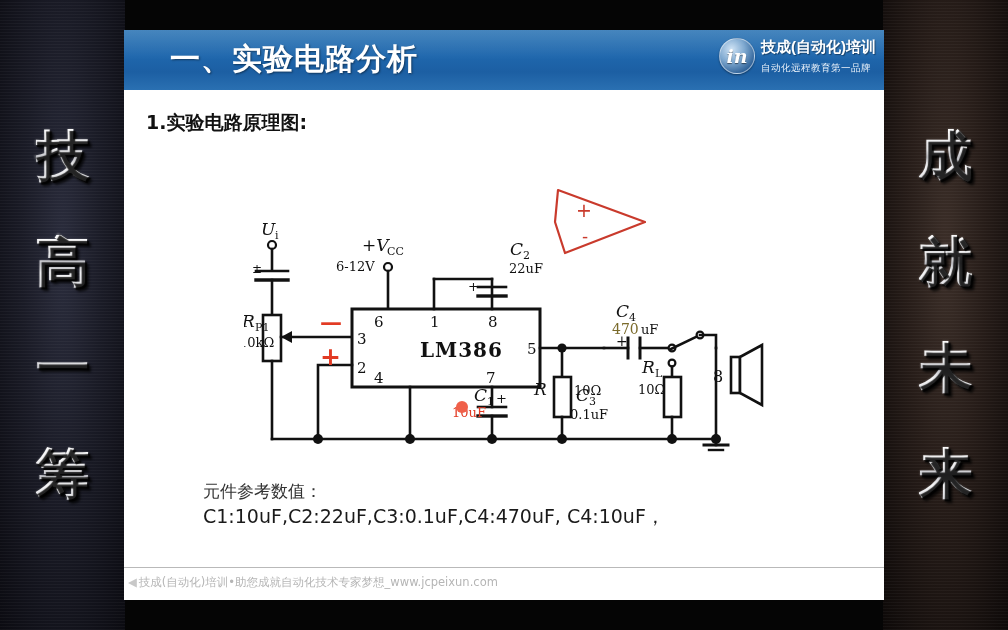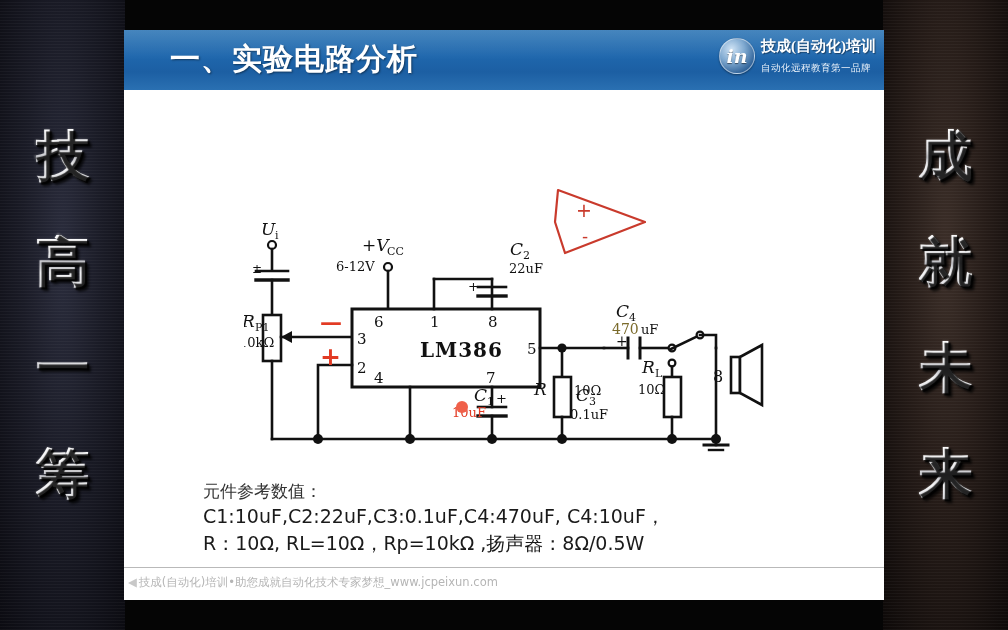--- a/index.html
+++ b/index.html
@@ -86,21 +86,21 @@
     position: absolute; inset: 0;
     display: flex; align-items: center; justify-content: center;
     font-family: "DejaVu Serif", "Liberation Serif", serif;
     font-style: italic; font-weight: 700;
     font-size: 19px; color: #ffffff;
     text-shadow: 0 1px 1px rgba(0,0,0,.5);
   }
   #brand-text { display: flex; flex-direction: column; line-height: 1.05; }
   #brand-name {
     font-size: 15px; font-weight: 700; color: #ffffff; white-space: nowrap;
-    font-family: Liberation Serif, serif;
+    font-family: Liberation Sans, sans-serif;
     text-shadow: 1px 1px 1px rgba(0,0,0,.4);
   }
   #brand-slogan {
     font-size: 9.5px; color: #eaf2fa; letter-spacing: .5px; white-space: nowrap;
     font-family: "DejaVu Sans", "Liberation Sans", sans-serif;
     margin-top: 8px;
   }
 
   #slide-body { position: relative; width: 100%; height: 508px; background: #fff; }
   #section-heading {
@@ -168,20 +168,21 @@
         </div>
         <div id="brand-text">
           <div id="brand-name">技成(自动化)培训</div>
           <div id="brand-slogan">自动化远程教育第一品牌</div>
         </div>
       </div>
     </div>
 
     <div id="slide-body">
 
+      <div id="section-heading">1.实验电路原理图:</div>
 
       <div id="circuit-wrap">
         <svg id="circuit-svg" viewBox="0 0 530 235" xmlns="http://www.w3.org/2000/svg">
           <g stroke="#111" stroke-width="2.6" fill="none" stroke-linecap="square">
 
             <circle cx="28" cy="28" r="4" stroke-width="2.2" fill="#fff"></circle>
             <path d="M28 32 L28 52"></path>
 
             <path d="M12 54 L44 54"></path>
             <path d="M12 63 L44 63" stroke-width="3.4"></path>
@@ -325,21 +326,20 @@
 
       <svg style="position:absolute; left:425px; top:92px; width:105px; height:72px;" viewBox="0 0 105 72" xmlns="http://www.w3.org/2000/svg">
         <path d="M9 6 L96 38 L16 69 L6 38 Z" fill="none" stroke="#c93a2c" stroke-width="2.2" stroke-linejoin="round"></path>
         <text x="27" y="33" font-size="19" fill="#c93a2c" font-family="DejaVu Sans, sans-serif">+</text>
         <text x="33" y="58" font-size="17" fill="#c93a2c" font-family="DejaVu Sans, sans-serif">-</text>
       </svg>
 
       <div id="values-block">
         <div class="val-line-1">元件参考数值：</div>
         <div class="val-line">C1:10uF,C2:22uF,C3:0.1uF,C4:470uF, C4:10uF，</div>
-        <div class="val-line">R：10Ω, RL=10Ω，Rp=10kΩ ,扬声器：8Ω/0.5W</div>
       </div>
 
       <div id="footer-rule"></div>
       <div id="footer-text">
         <span id="footer-arrow">◀</span><span>技成(自动化)培训•助您成就自动化技术专家梦想_www.jcpeixun.com</span>
       </div>
 
     </div>
   </div>
 </div>

